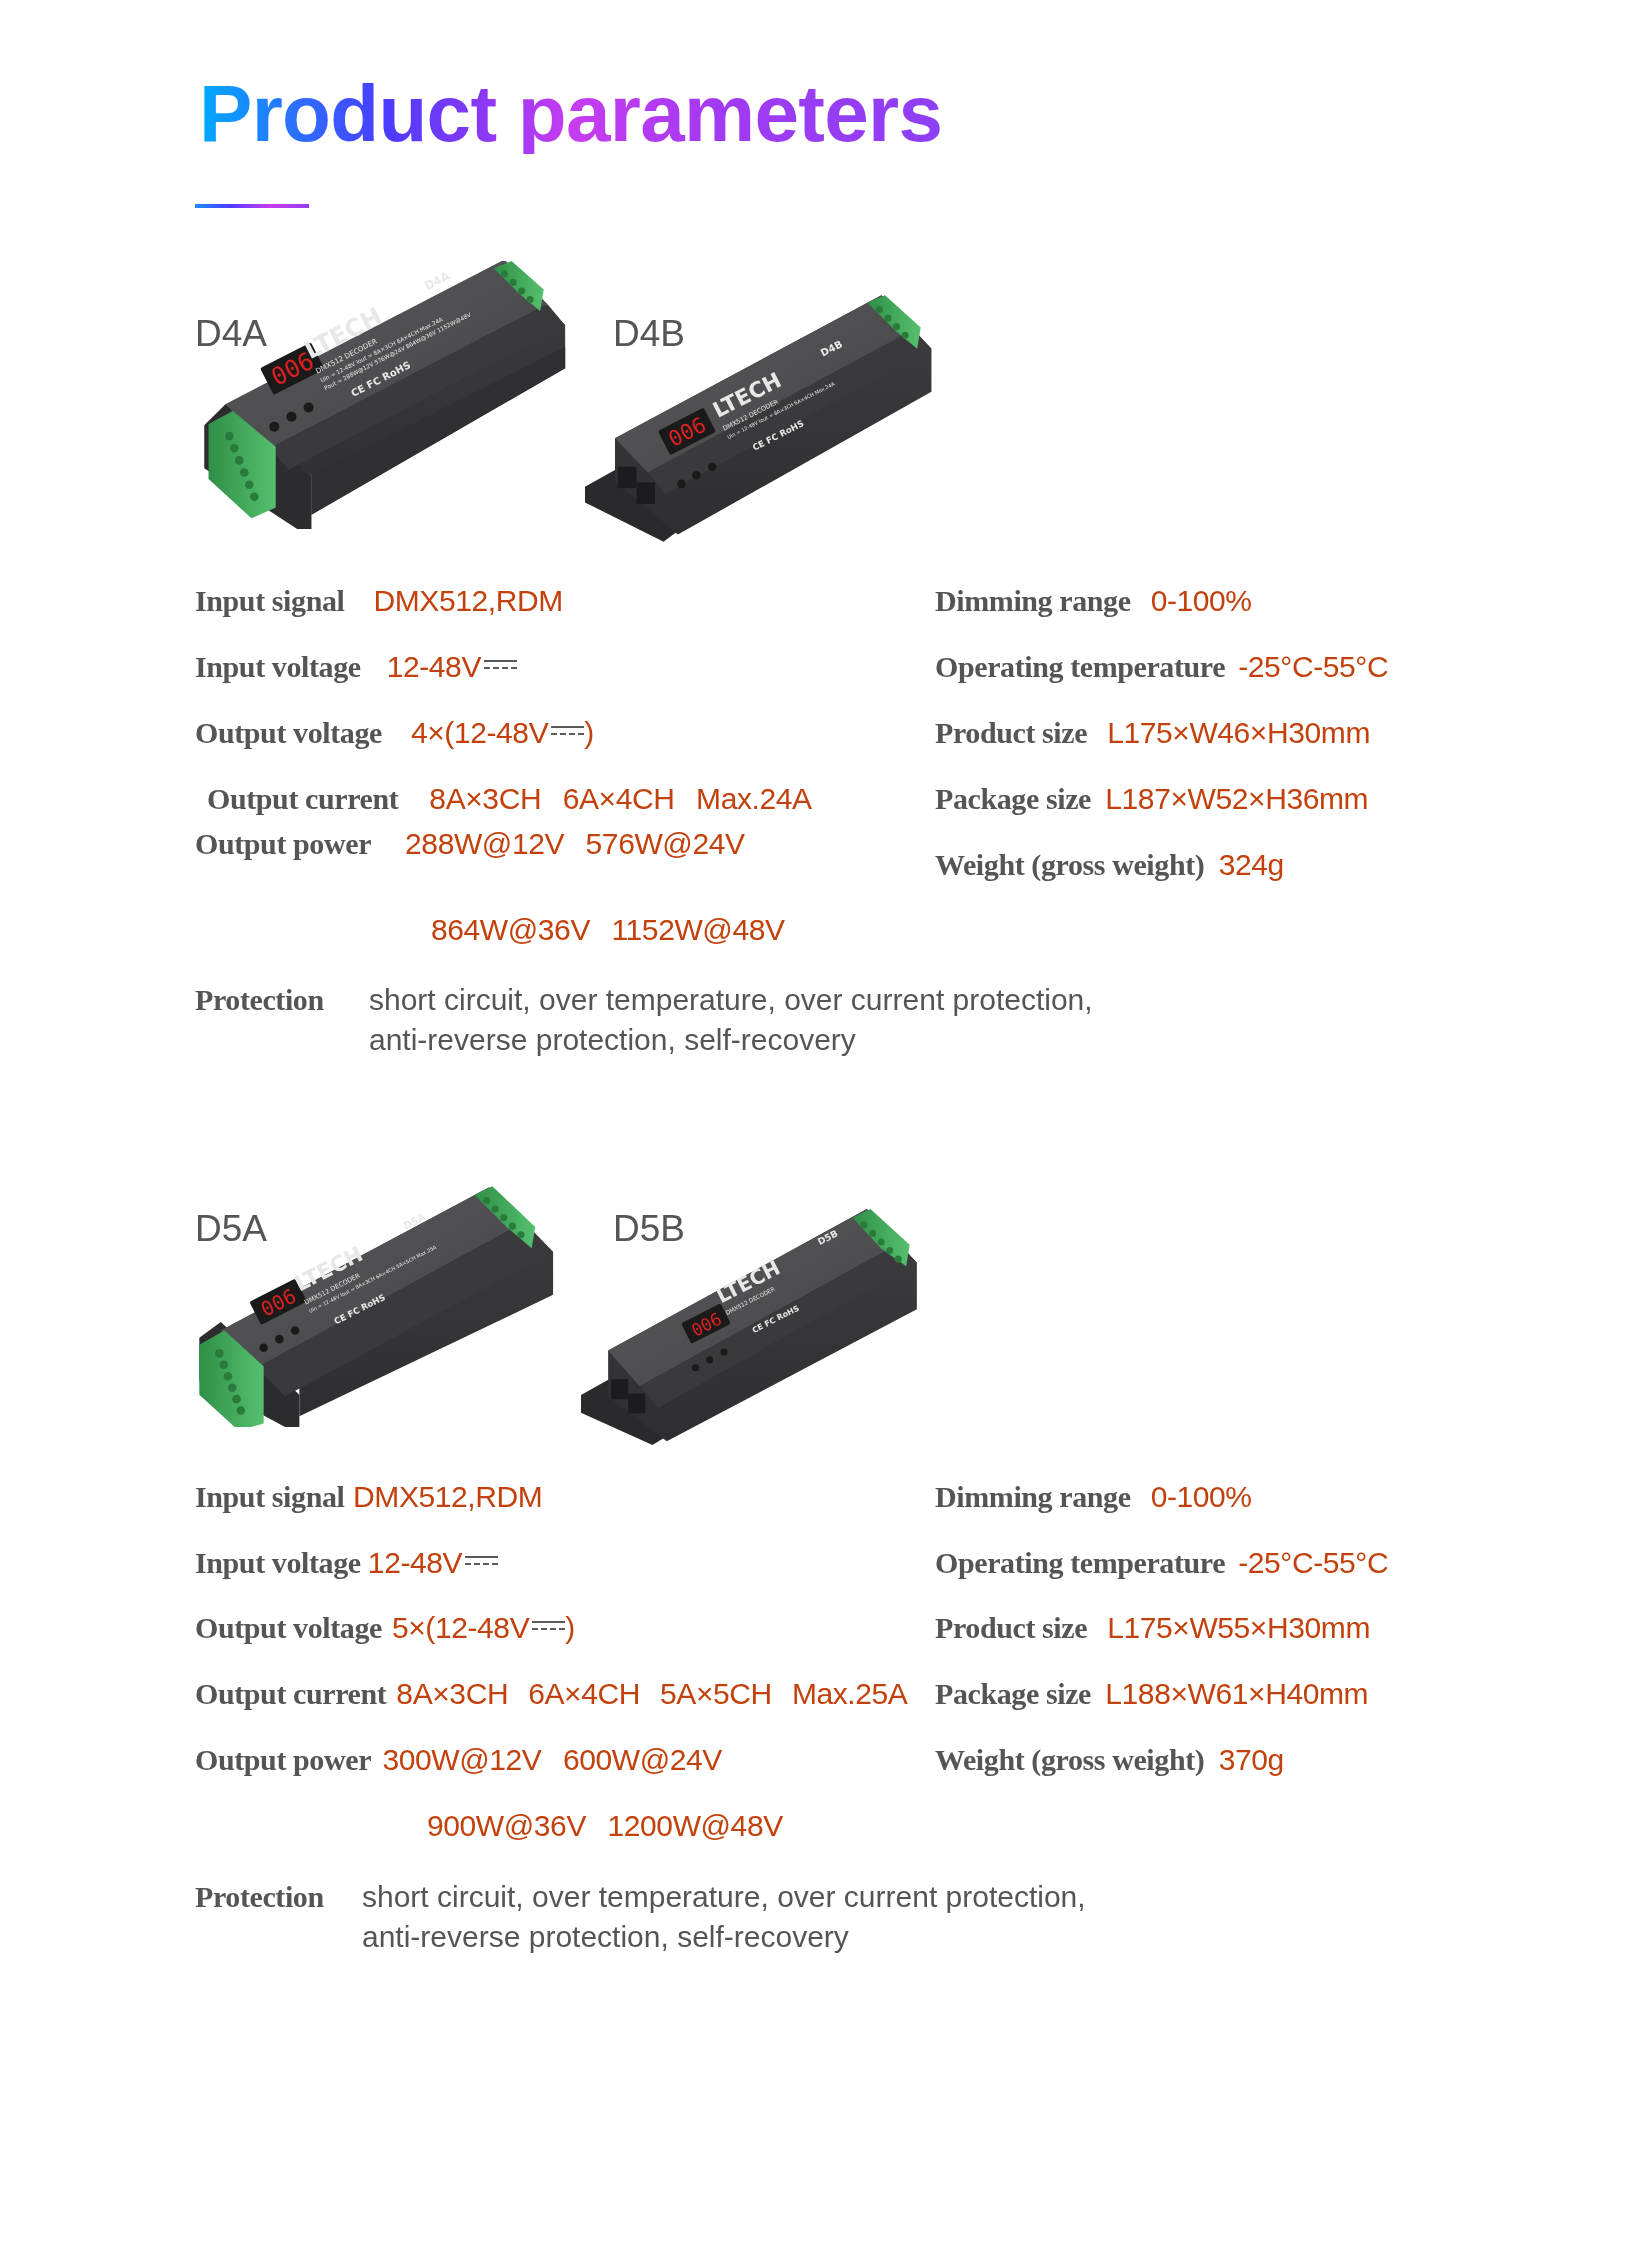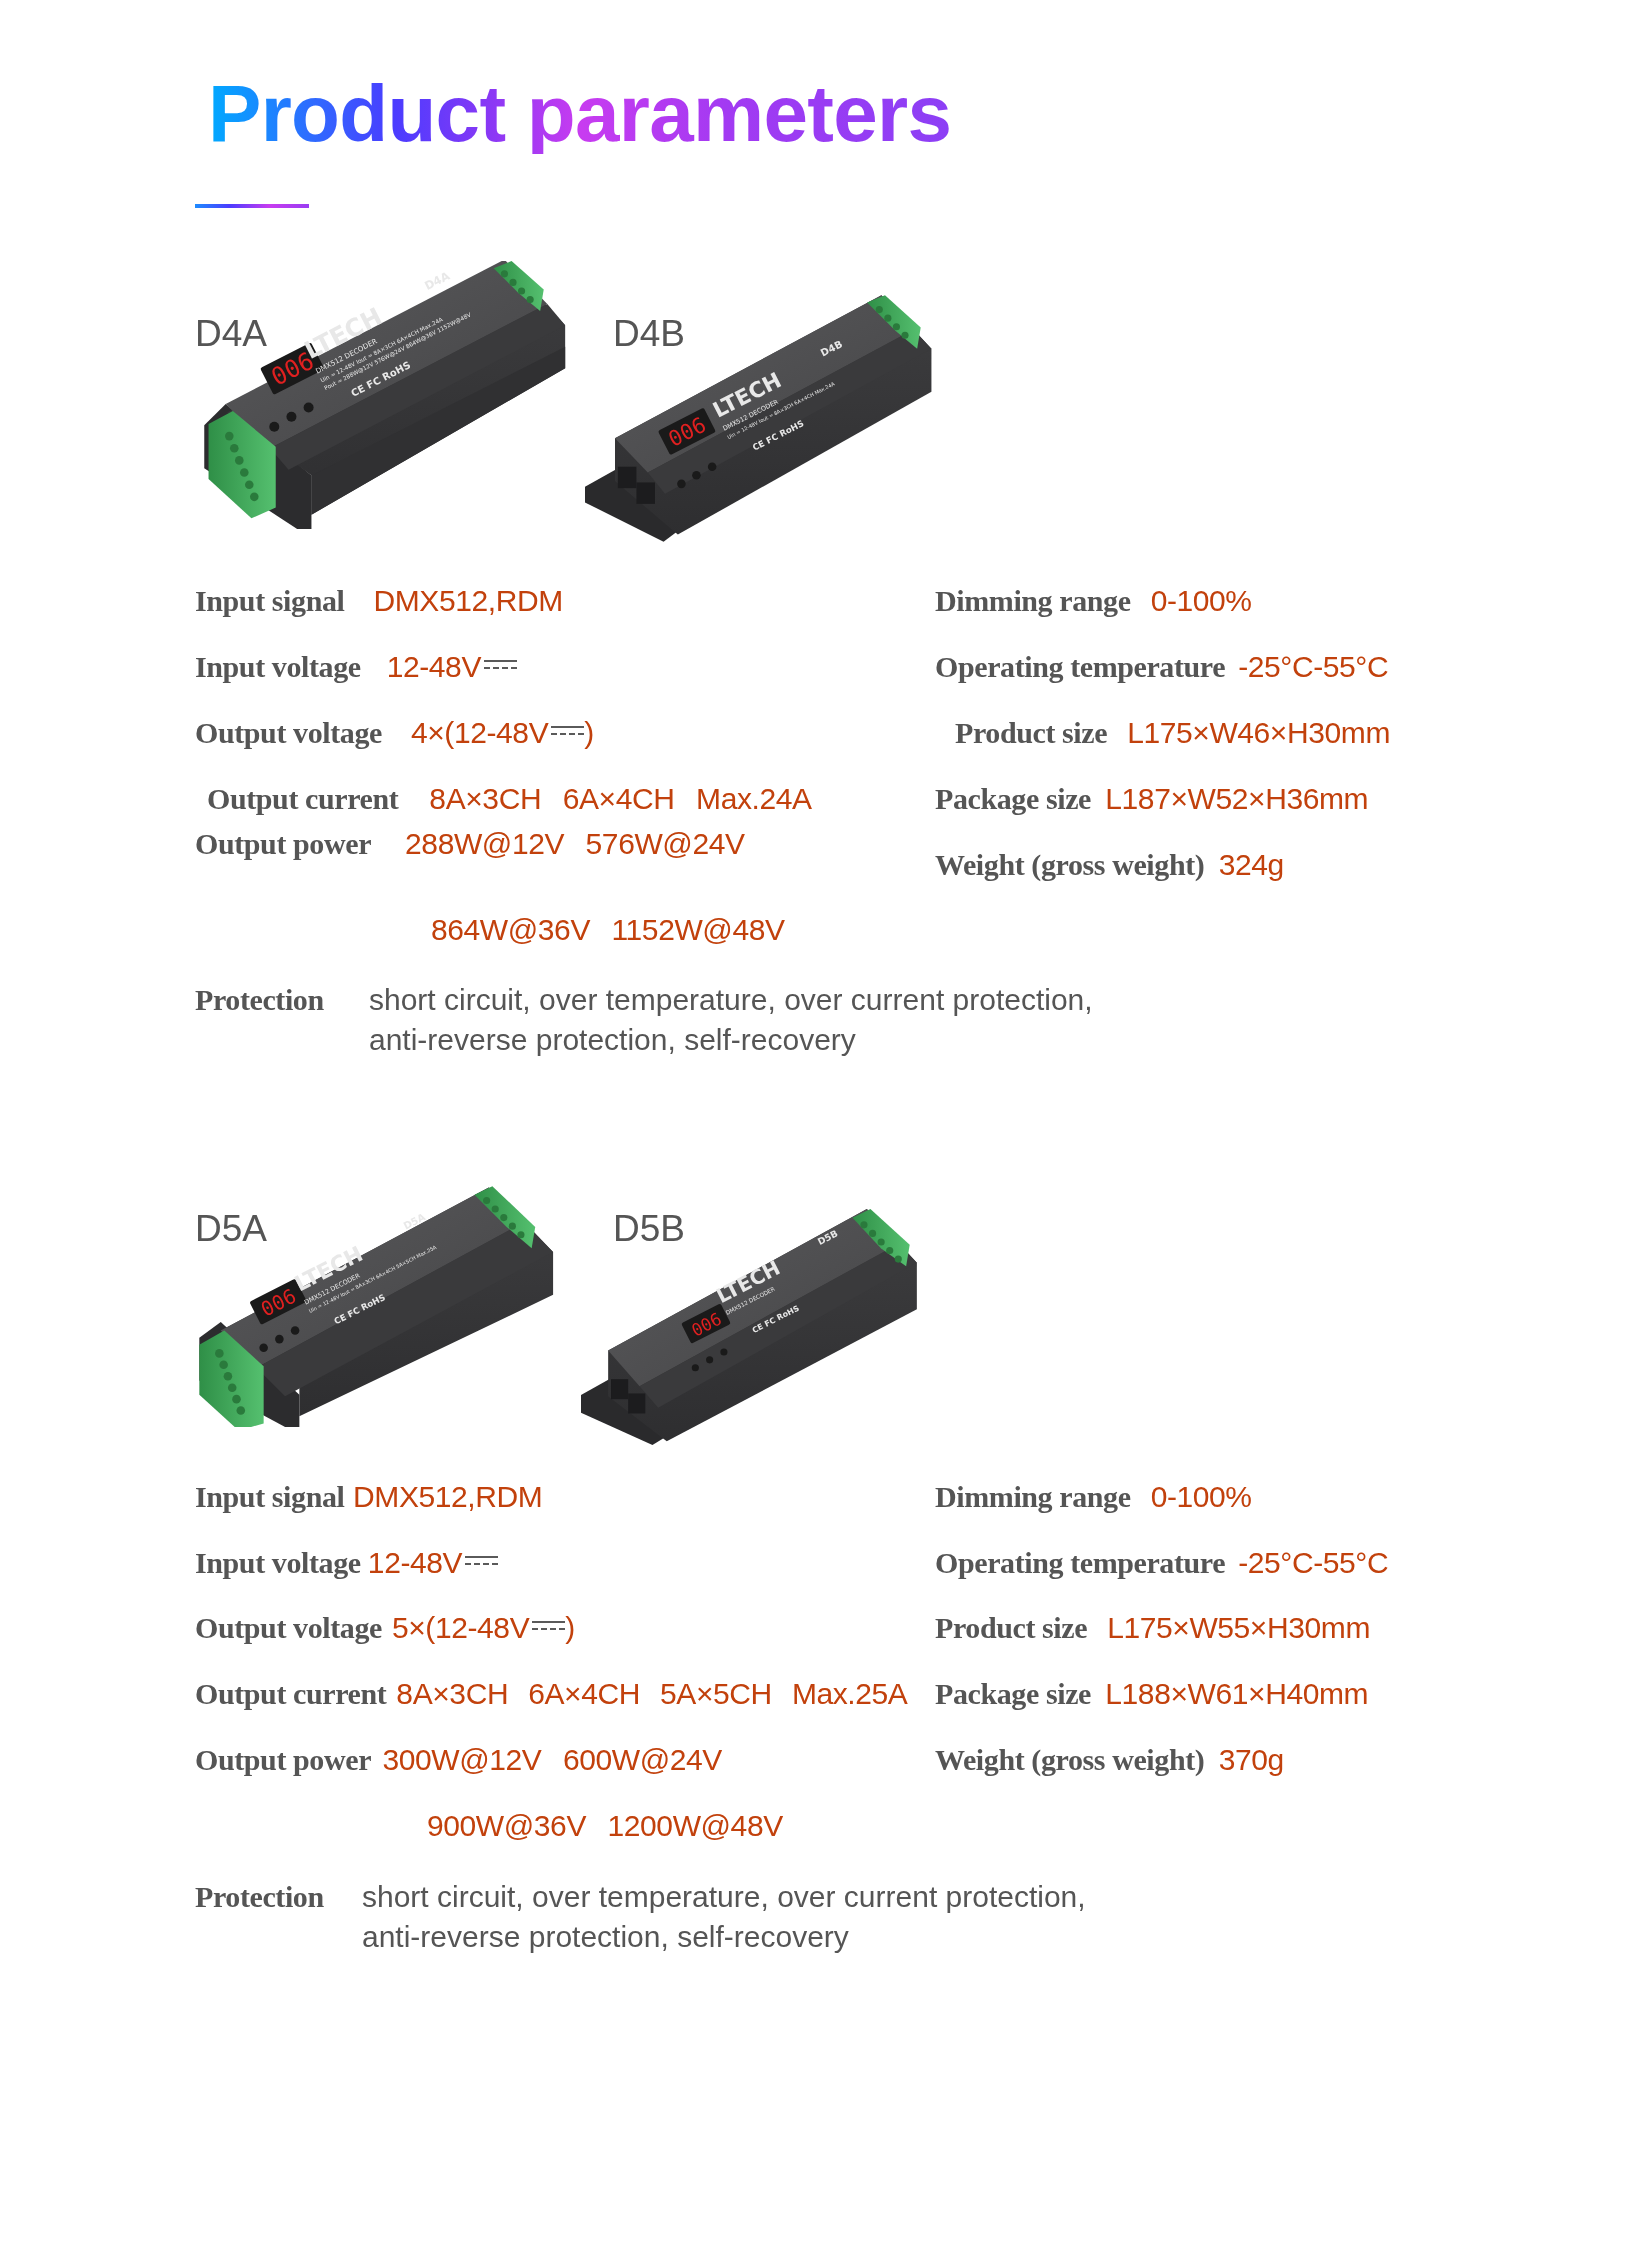--- a/index.html
+++ b/index.html
@@ -1,20 +1,20 @@
 <!DOCTYPE html>
 <html style="font-size:11.4px"><head>
 <meta charset="utf-8">
 <style>
   html, body { margin: 0; padding: 0; background: #ffffff; }
   body { width: 1630px; height: 2261px; position: relative; overflow: hidden;
          font-family: "Liberation Sans", "DejaVu Sans", sans-serif; color: #555555; }
   .abs { position: absolute; }
   .title {
-    left: 208px; top: 74px; font-size: 80px; font-weight: 700; letter-spacing: -0.7px;
+    left: 199px; top: 74px; font-size: 80px; font-weight: 700; letter-spacing: -0.7px;
     line-height: 1; white-space: nowrap;
     background: linear-gradient(90deg, #00aaff 0%, #2f6bff 14%, #4a3cff 25%, #8a38f5 38%, #c83cf0 50%, #a23af2 70%, #8c3ff5 100%);
     -webkit-background-clip: text; background-clip: text; color: transparent;
   }
   .underline {
     left: 195px; top: 204px; width: 114px; height: 4.3px;
     background: linear-gradient(90deg, #1e8cff 0%, #4a3cff 30%, #c83cf0 65%, #9a3cf2 100%);
   }
   .model-label { font-size: 37px; line-height: 1; color: #555555; font-weight: 400; }
   .device { position: absolute; }
@@ -149,21 +149,21 @@
 <div class="row" style="left:431px; top:915px;">
   <span class="val">864W@36V</span><span class="gap" style="width:21.5px"></span><span class="val">1152W@48V</span>
 </div>
 
 <div class="row" style="left:935px; top:586px;">
   <span class="lbl">Dimming range</span><span class="gap" style="width:20px"></span><span class="val">0-100%</span>
 </div>
 <div class="row" style="left:935px; top:652px;">
   <span class="lbl">Operating temperature</span><span class="gap" style="width:13px"></span><span class="val">-25°C-55°C</span>
 </div>
-<div class="row" style="left:935px; top:718px;margin-left:20px;">
+<div class="row" style="left:935px; top:718px;">
   <span class="lbl">Product size</span><span class="gap" style="width:20px"></span><span class="val">L175×W46×H30mm</span>
 </div>
 <div class="row" style="left:935px; top:784px;">
   <span class="lbl">Package size</span><span class="gap" style="width:14.3px"></span><span class="val">L187×W52×H36mm</span>
 </div>
 <div class="row" style="left:935px; top:850px;">
   <span class="lbl">Weight (gross weight)</span><span class="gap" style="width:14.3px"></span><span class="val">324g</span>
 </div>
 
 <div class="row" style="left:195px; top:985px;">

